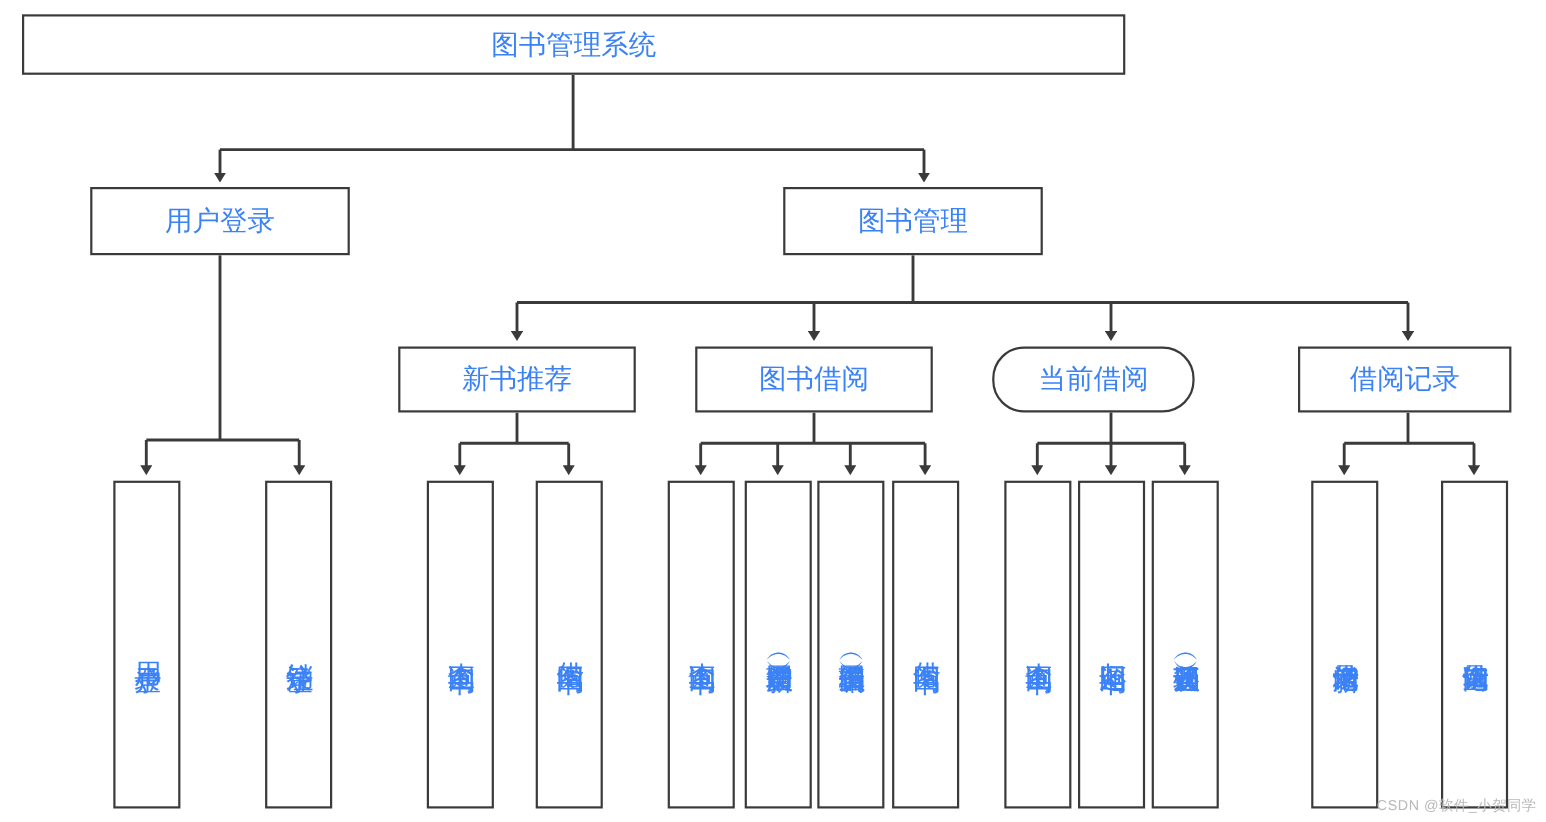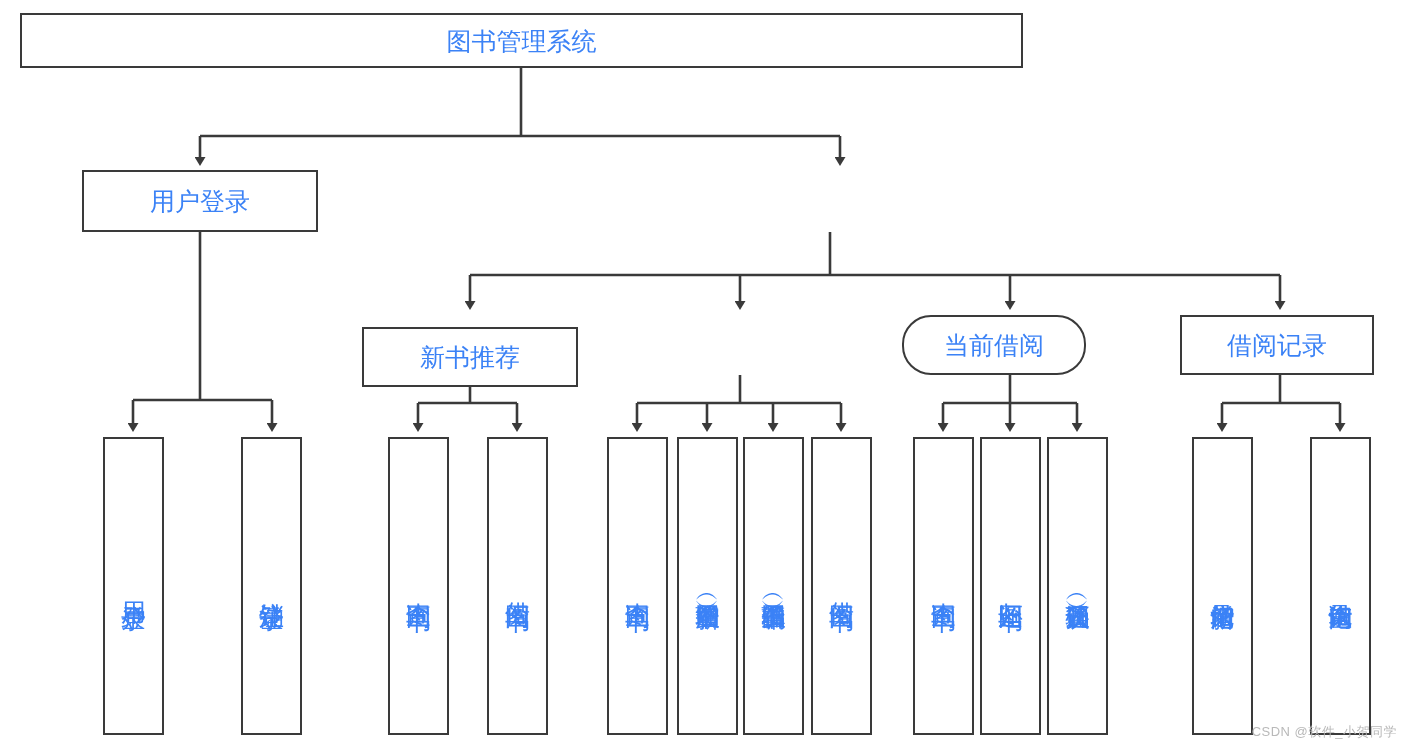--- a/index.html
+++ b/index.html
@@ -121,23 +121,29 @@
     </g>
   </svg>
 
   <div class="node horiz" style="left:20px; top:13px; width:1003px; height:55px;">
     <span class="label">图书管理系统</span>
   </div>
 
   <div class="node horiz" style="left:82px; top:170px; width:236px; height:62px;">
     <span class="label">用户登录</span>
   </div>
+  <div class="node horiz" style="left:712px; top:170px; width:236px; height:62px;">
+    <span class="label">图书管理</span>
+  </div>
 
-  <div class="node horiz" style="left:362px; top:327px; width:216px; height:60px;">
+  <div class="node horiz" style="left:362px; top:315px; width:216px; height:60px;">
     <span class="label">新书推荐</span>
+  </div>
+  <div class="node horiz" style="left:632px; top:315px; width:216px; height:60px;">
+    <span class="label">图书借阅</span>
   </div>
   <div class="node horiz" style="left:902px; top:315px; width:184px; height:60px;border-radius:29px;">
     <span class="label">当前借阅</span>
   </div>
   <div class="node horiz" style="left:1180px; top:315px; width:194px; height:60px;">
     <span class="label">借阅记录</span>
   </div>
 
   <div class="node vert" style="left:103px; top:437px; width:61px; height:298px;">
     <span class="label">用户登录</span>

